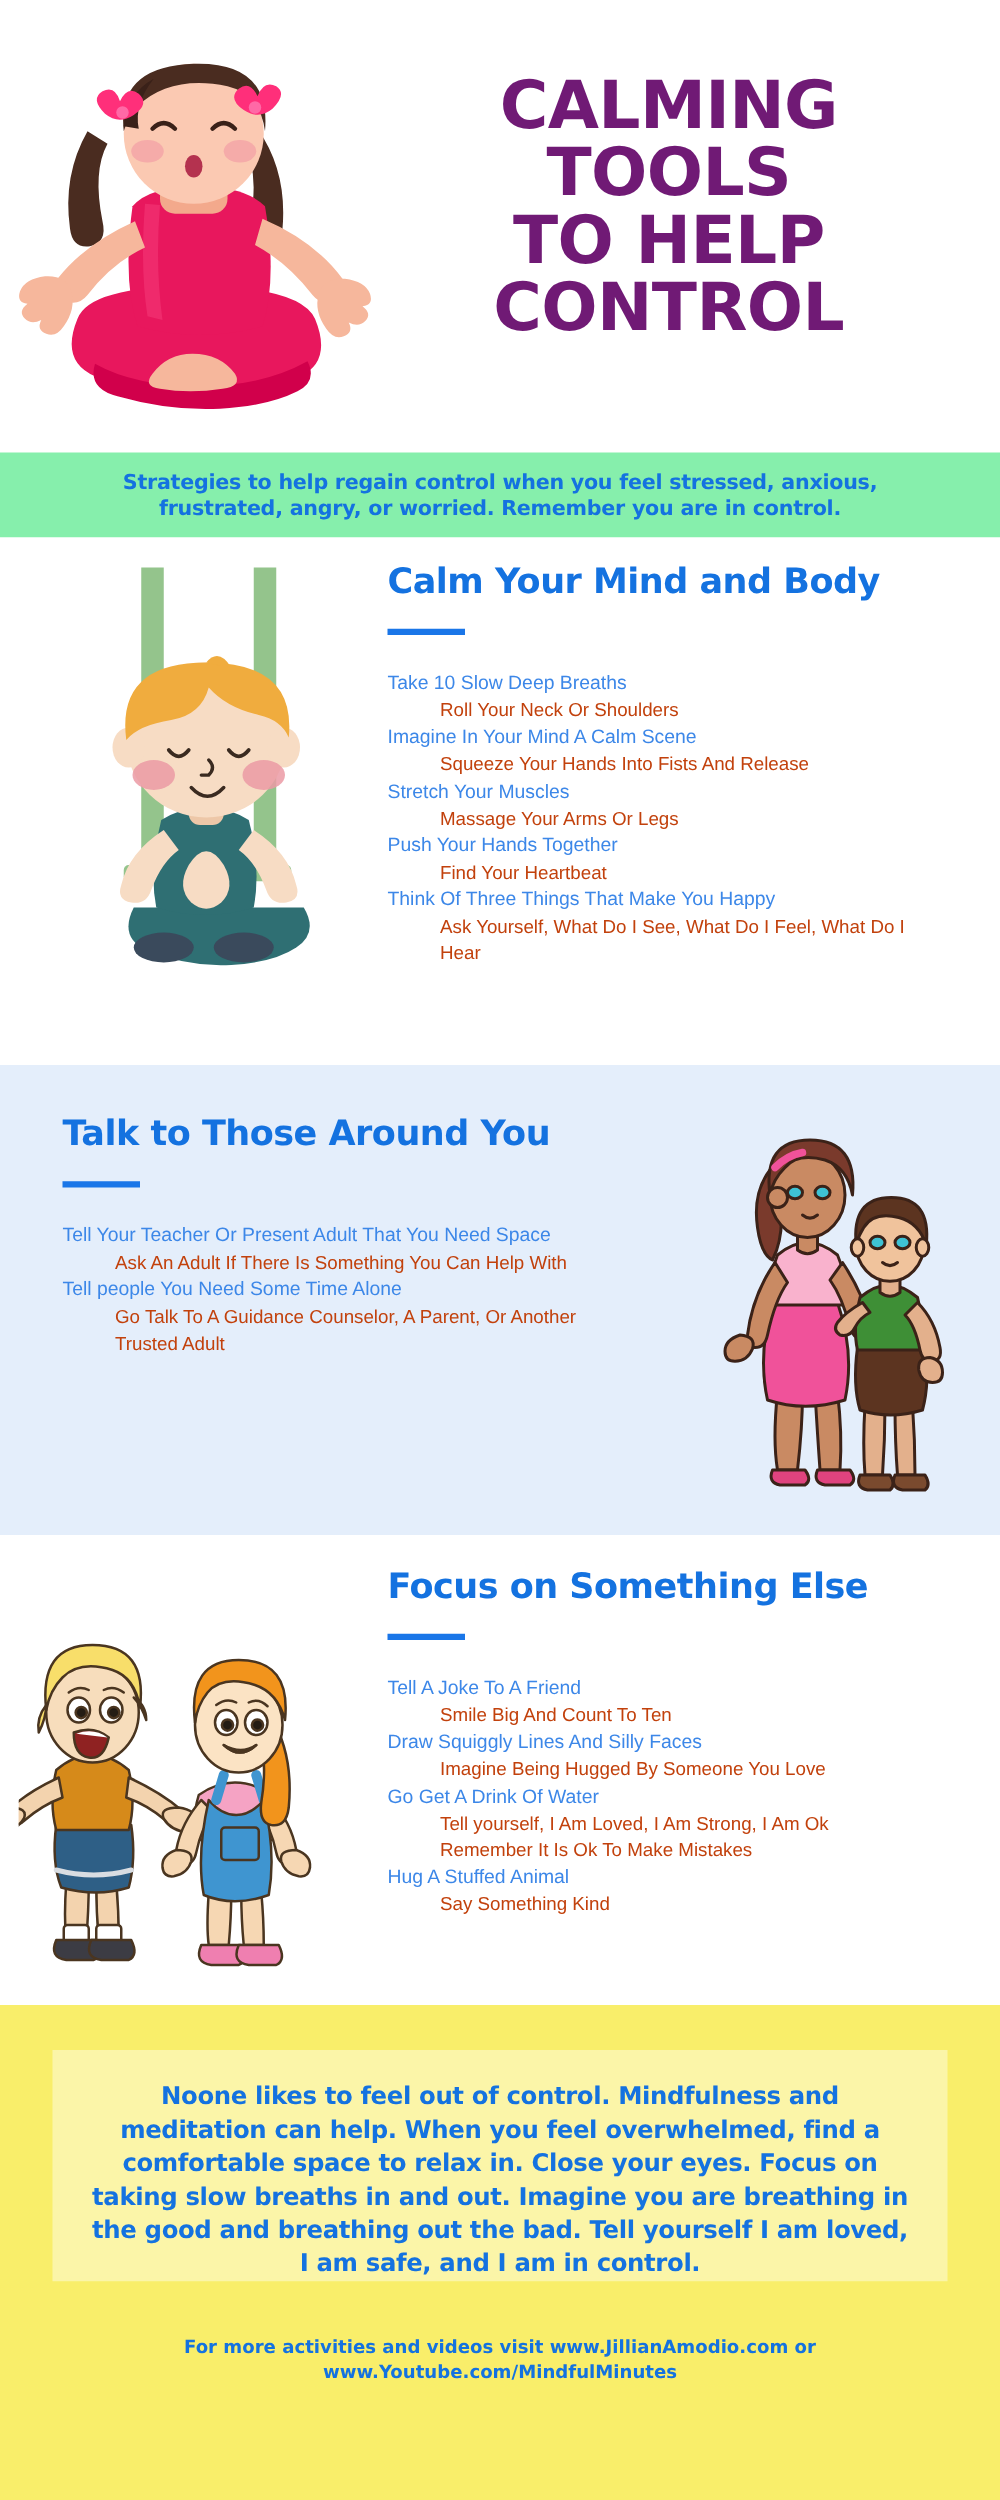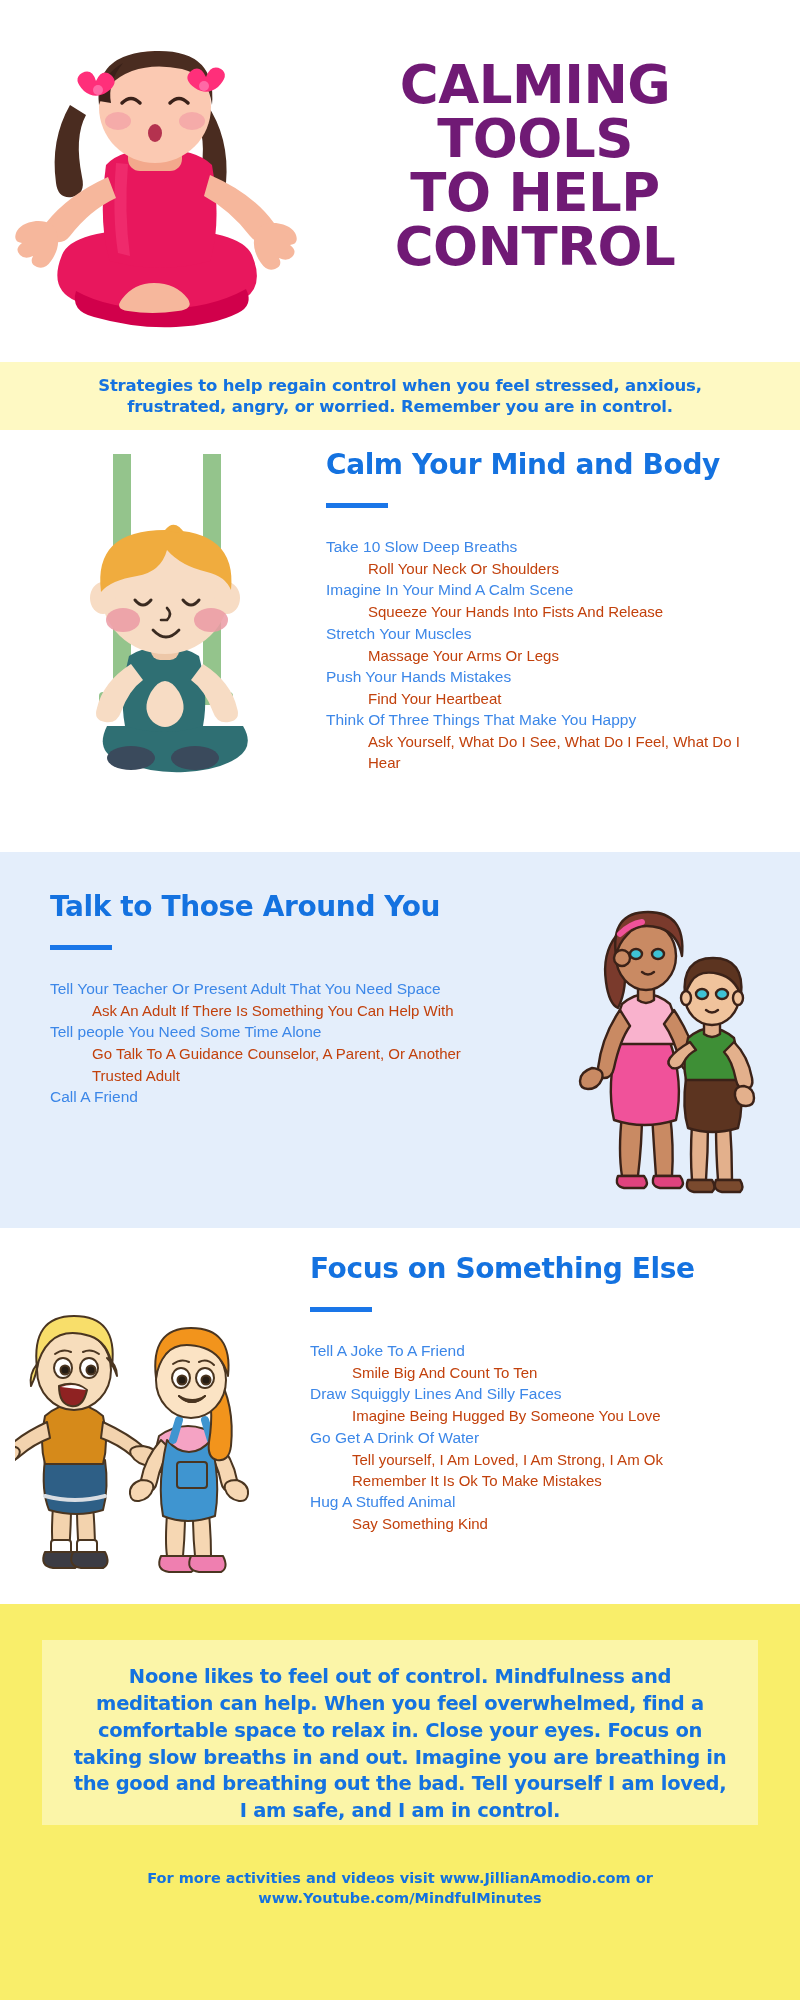--- a/index.html
+++ b/index.html
@@ -22,21 +22,21 @@
     color:#701a75;
   }
   .hero-title span{ display:block; }
 
   
   .girl{ position:absolute; left:10px; top:45px; width:290px; height:300px; }
 
   
   .banner-yellow{
     position:absolute; left:0; top:362px; width:800px; height:68px;
-    background:#fef9c3;
+    background:#86efac;
     display:flex; align-items:center; justify-content:center;
   }
   .banner-yellow p{
     width:700px; text-align:center;
     font-family:"DejaVu Sans", sans-serif;
     font-weight:bold; font-size:16.5px; line-height:1.3;
     color:#1472e0; letter-spacing:-0.2px;
   }
 
   
@@ -57,21 +57,21 @@
     font-size:15.5px; line-height:1.42; color:#3c87e8;
     font-family:"Liberation Sans", sans-serif;
   }
   .li-sub{
     font-size:15px; line-height:1.42; color:#c2410c;
     padding-left:42px;
     font-family:"Liberation Sans", sans-serif;
   }
 
   
-  .sec1 .txt{ position:absolute; left:310px; top:18px; width:440px;margin-left:16px; }
+  .sec1 .txt{ position:absolute; left:310px; top:18px; width:440px; }
   .sec1 .art{ position:absolute; left:25px; top:10px; width:250px; height:400px; }
 
   
   .sec2 .txt{ position:absolute; left:50px; top:38px; width:420px; }
   .sec2 .art{ position:absolute; left:530px; top:40px; width:240px; height:310px; }
 
   
   .sec3 .txt{ position:absolute; left:310px; top:24px; width:440px; }
   .sec3 .art{ position:absolute; left:15px; top:60px; width:255px; height:300px; }
 
@@ -204,39 +204,38 @@
   <div class="txt">
     <div class="sec-head">Calm Your Mind and Body</div>
     <div class="rule"></div>
     <div class="list">
       <div class="li-main">Take 10 Slow Deep Breaths</div>
       <div class="li-sub">Roll Your Neck Or Shoulders</div>
       <div class="li-main">Imagine In Your Mind A Calm Scene</div>
       <div class="li-sub">Squeeze Your Hands Into Fists And Release</div>
       <div class="li-main">Stretch Your Muscles</div>
       <div class="li-sub">Massage Your Arms Or Legs</div>
-      <div class="li-main">Push Your Hands Mistakes</div>
+      <div class="li-main">Push Your Hands Together</div>
       <div class="li-sub">Find Your Heartbeat</div>
       <div class="li-main">Think Of Three Things That Make You Happy</div>
       <div class="li-sub">Ask Yourself, What Do I See, What Do I Feel, What Do I Hear</div>
     </div>
   </div>
 </div>
 
 <div class="section sec2">
 
   <div class="txt">
     <div class="sec-head">Talk to Those Around You</div>
     <div class="rule"></div>
     <div class="list">
       <div class="li-main">Tell Your Teacher Or Present Adult That You Need Space</div>
       <div class="li-sub">Ask An Adult If There Is Something You Can Help With</div>
       <div class="li-main">Tell people You Need Some Time Alone</div>
       <div class="li-sub">Go Talk To A Guidance Counselor, A Parent, Or Another Trusted Adult</div>
-      <div class="li-main">Call A Friend</div>
     </div>
   </div>
 
   <div class="art">
     <svg viewBox="0 0 240 310" width="240" height="310">
       <g stroke="#3b2218" stroke-width="2.4" stroke-linejoin="round" stroke-linecap="round">
 
         <path d="M86 44 q-14 18 -10 46 q3 22 12 26 q10 -20 6 -48 Z" fill="#7a3a2c"></path>
 
         <path d="M92 222 q-4 38 0 62 l16 0 q4 -34 4 -62 Z" fill="#c98a63"></path>

